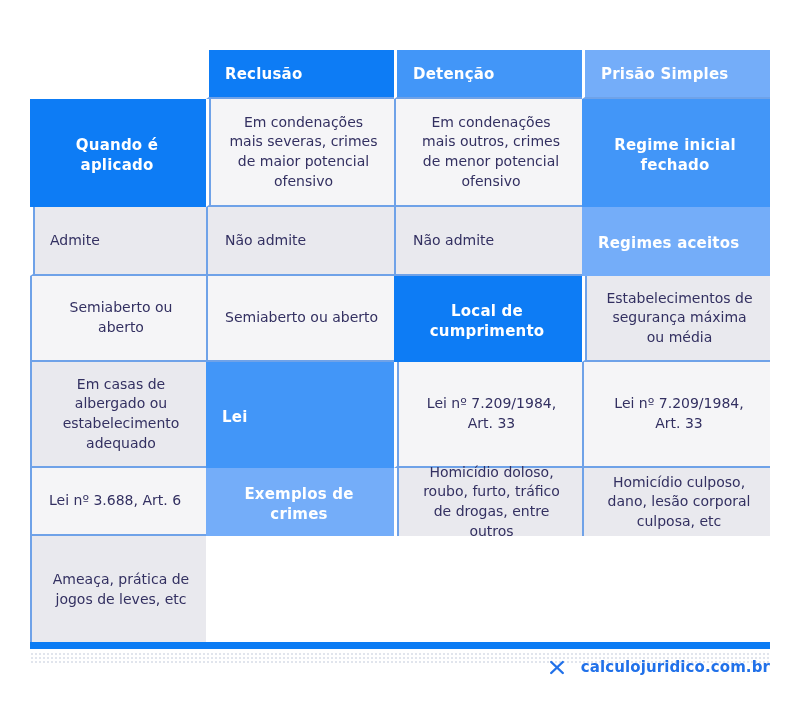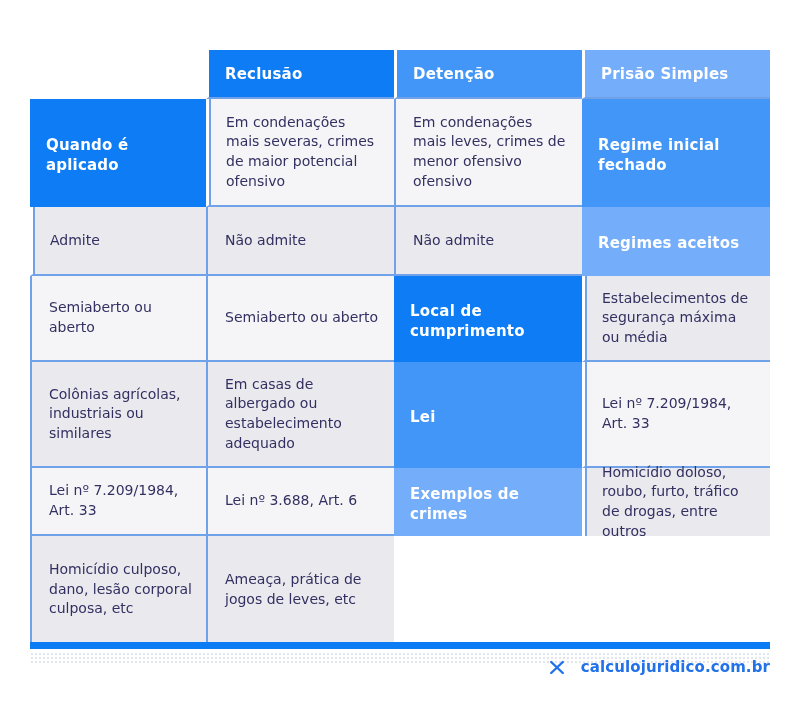--- a/index.html
+++ b/index.html
@@ -10,20 +10,21 @@
   *{margin:0;padding:0;box-sizing:border-box;}
   html,body{background:#fff;}
   body{font-family:"DejaVu Sans","Liberation Sans",sans-serif;}
   .canvas{position:relative;width:800px;height:705px;background:var(--page-bg);overflow:hidden;}
 
   .table-grid{
     position:absolute;left:30px;top:50px;width:740px;
     display:grid;
     grid-template-columns:176px 188px 188px 188px;
     grid-template-rows:49px 108px 69px 86px 106px 68px 107px;
+    text-align:center;
   }
   .corner{background:#fff;}
 
   .hdr{
     display:flex;align-items:center;
     padding:0 10px 0 16px;
     color:#fff;font-weight:bold;font-size:15px;letter-spacing:.2px;
     border-left:3px solid #fff;
     border-bottom:2px solid var(--sep);
   }
@@ -71,31 +72,30 @@
 
 <div class="canvas">
 
   <div class="table-grid" id="tableGrid">
       <div class="corner"></div>
       <div class="hdr tone-0">Reclusão</div>
       <div class="hdr tone-1">Detenção</div>
       <div class="hdr tone-2">Prisão Simples</div>
       <div class="lbl tone-0">Quando é aplicado</div>
       <div class="cell c0 r-odd">Em condenações mais severas, crimes de maior potencial ofensivo</div>
-      <div class="cell c1 r-odd">Em condenações mais leves, crimes de menor ofensivo ofensivo</div>
+      <div class="cell c1 r-odd">Em condenações mais outros, crimes de menor potencial ofensivo</div>
       <div class="lbl tone-1">Regime inicial fechado</div>
       <div class="cell c0 r-even">Admite</div>
       <div class="cell c1 r-even">Não admite</div>
       <div class="cell c2 r-even">Não admite</div>
       <div class="lbl tone-2">Regimes aceitos</div>
       <div class="cell c1 r-odd">Semiaberto ou aberto</div>
       <div class="cell c2 r-odd">Semiaberto ou aberto</div>
       <div class="lbl tone-0">Local de cumprimento</div>
       <div class="cell c0 r-even">Estabelecimentos de segurança máxima ou média</div>
-      <div class="cell c1 r-even">Colônias agrícolas, industriais ou similares</div>
       <div class="cell c2 r-even">Em casas de albergado ou estabelecimento adequado</div>
       <div class="lbl tone-1">Lei</div>
       <div class="cell c0 r-odd">Lei nº 7.209/1984, Art. 33</div>
       <div class="cell c1 r-odd">Lei nº 7.209/1984, Art. 33</div>
       <div class="cell c2 r-odd">Lei nº 3.688, Art. 6</div>
       <div class="lbl tone-2">Exemplos de crimes</div>
       <div class="cell c0 r-even last">Homicídio doloso, roubo, furto, tráfico de drogas, entre outros</div>
       <div class="cell c1 r-even last">Homicídio culposo, dano, lesão corporal culposa, etc</div>
       <div class="cell c2 r-even last">Ameaça, prática de jogos de leves, etc</div>
     </div>

